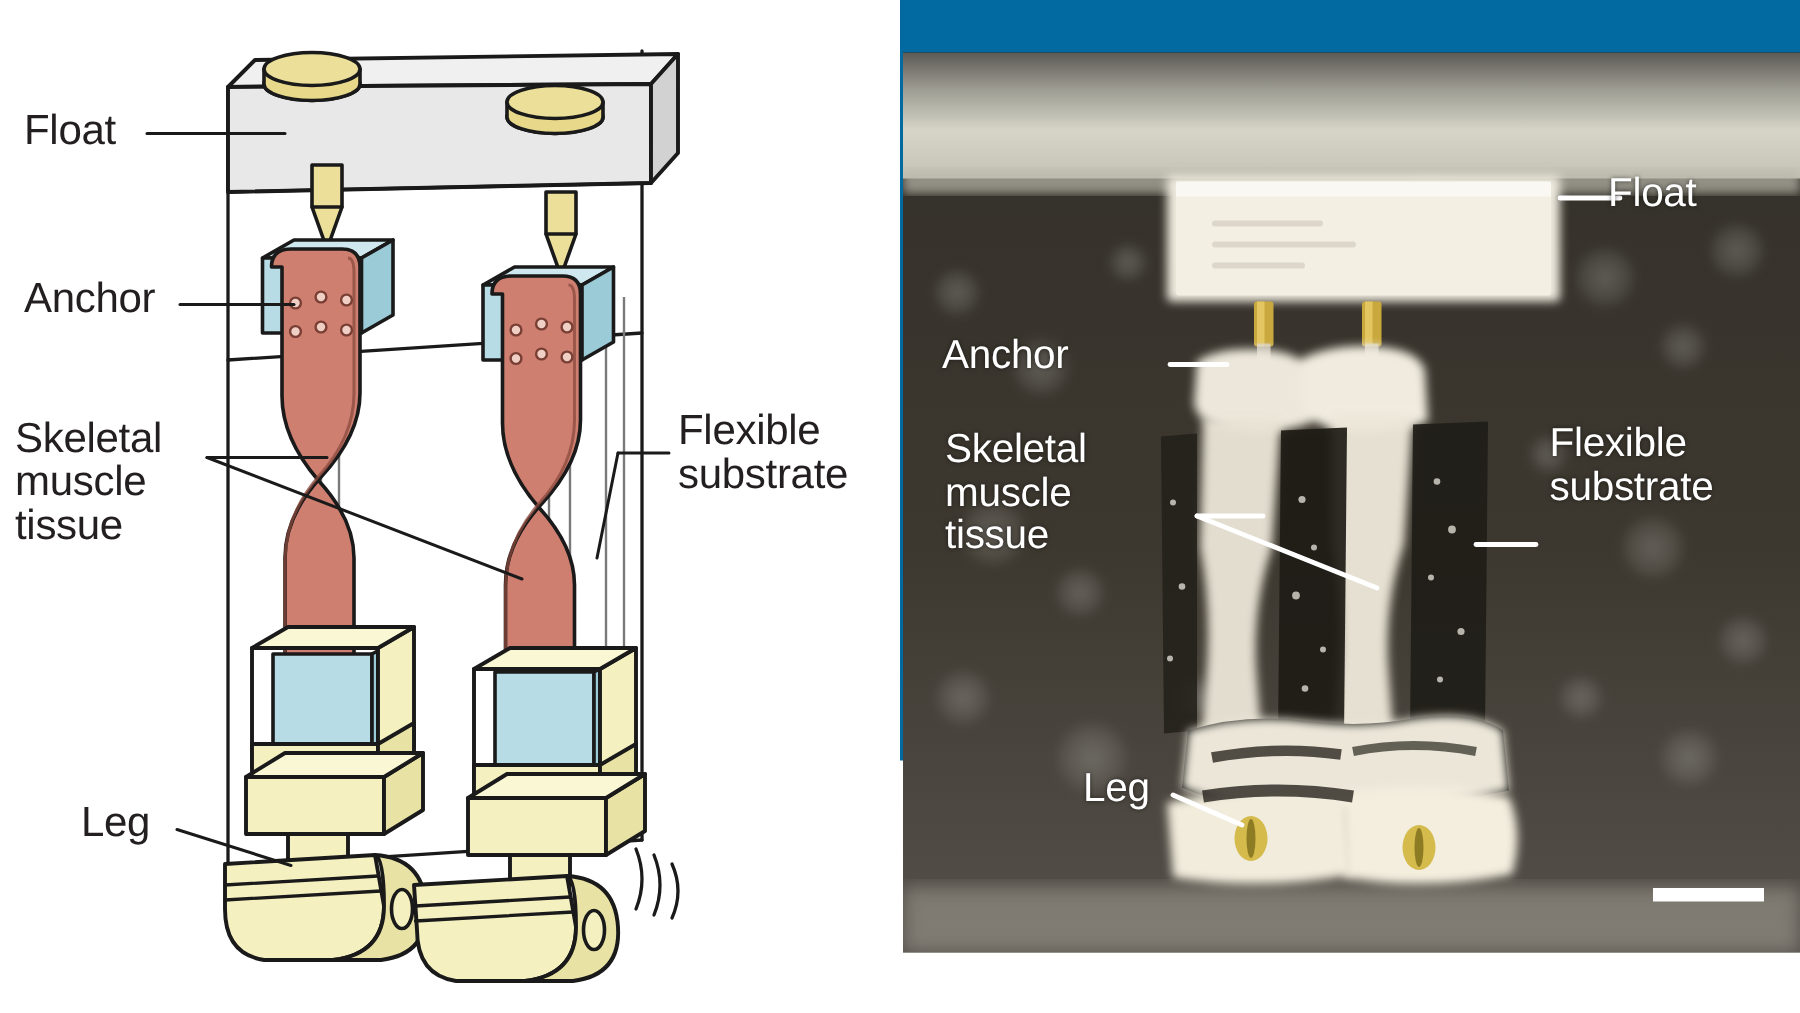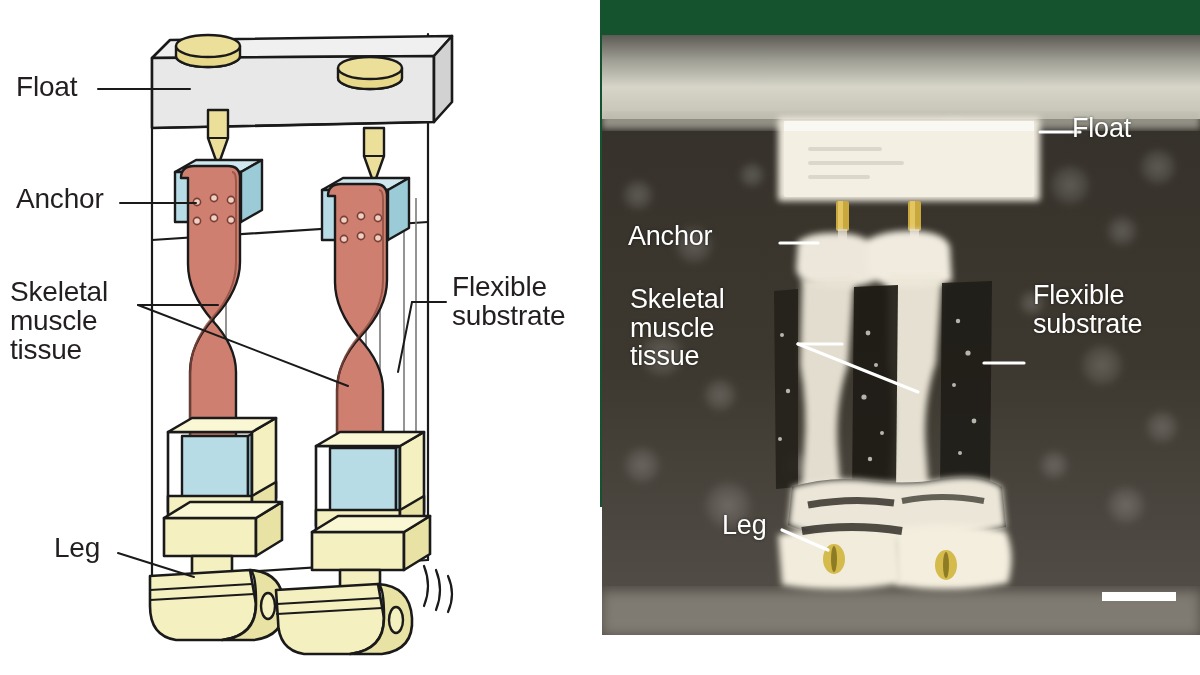--- a/index.html
+++ b/index.html
@@ -12,21 +12,21 @@
     width: 1200px;
     height: 675px;
     font-family: "Liberation Sans", sans-serif;
     overflow: hidden;
     position: relative;
   }
   #figure {
     position: relative;
     width: 1200px;
     height: 507px;
-    background: #14532d;
+    background: #0369a1;
   }
 
   
   #schematic-panel {
     position: absolute;
     left: 0; top: 0;
     width: 600px; height: 675px;
     background: #ffffff;
   }
   #schematic-svg { display: block; }

